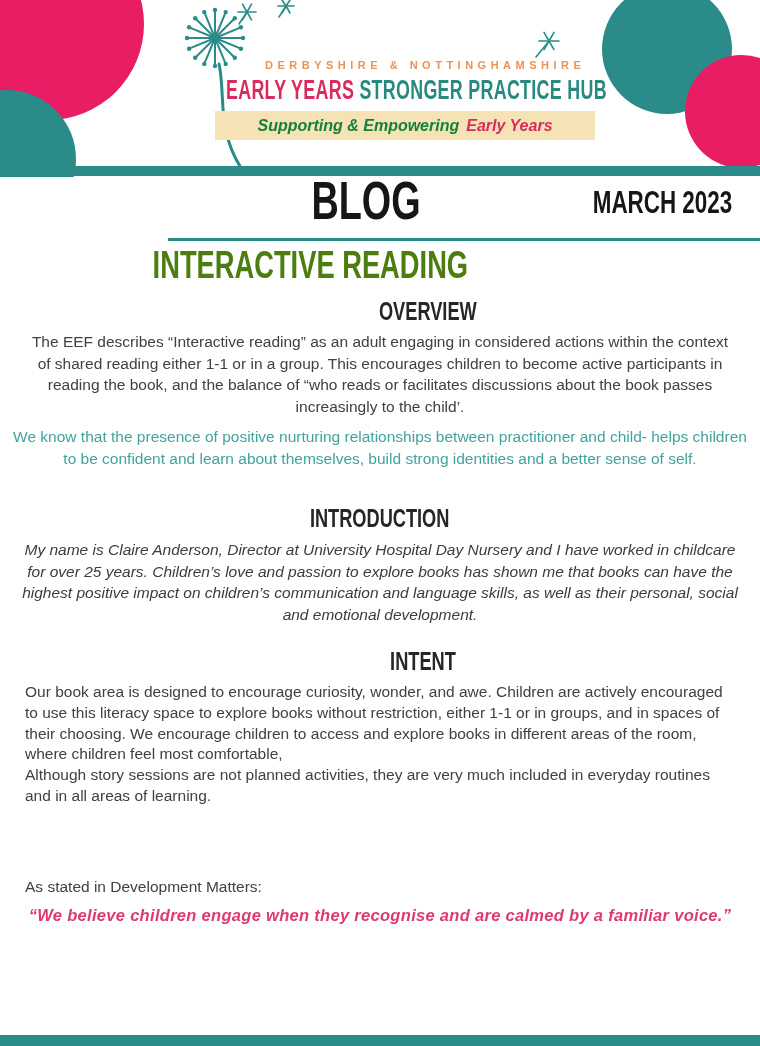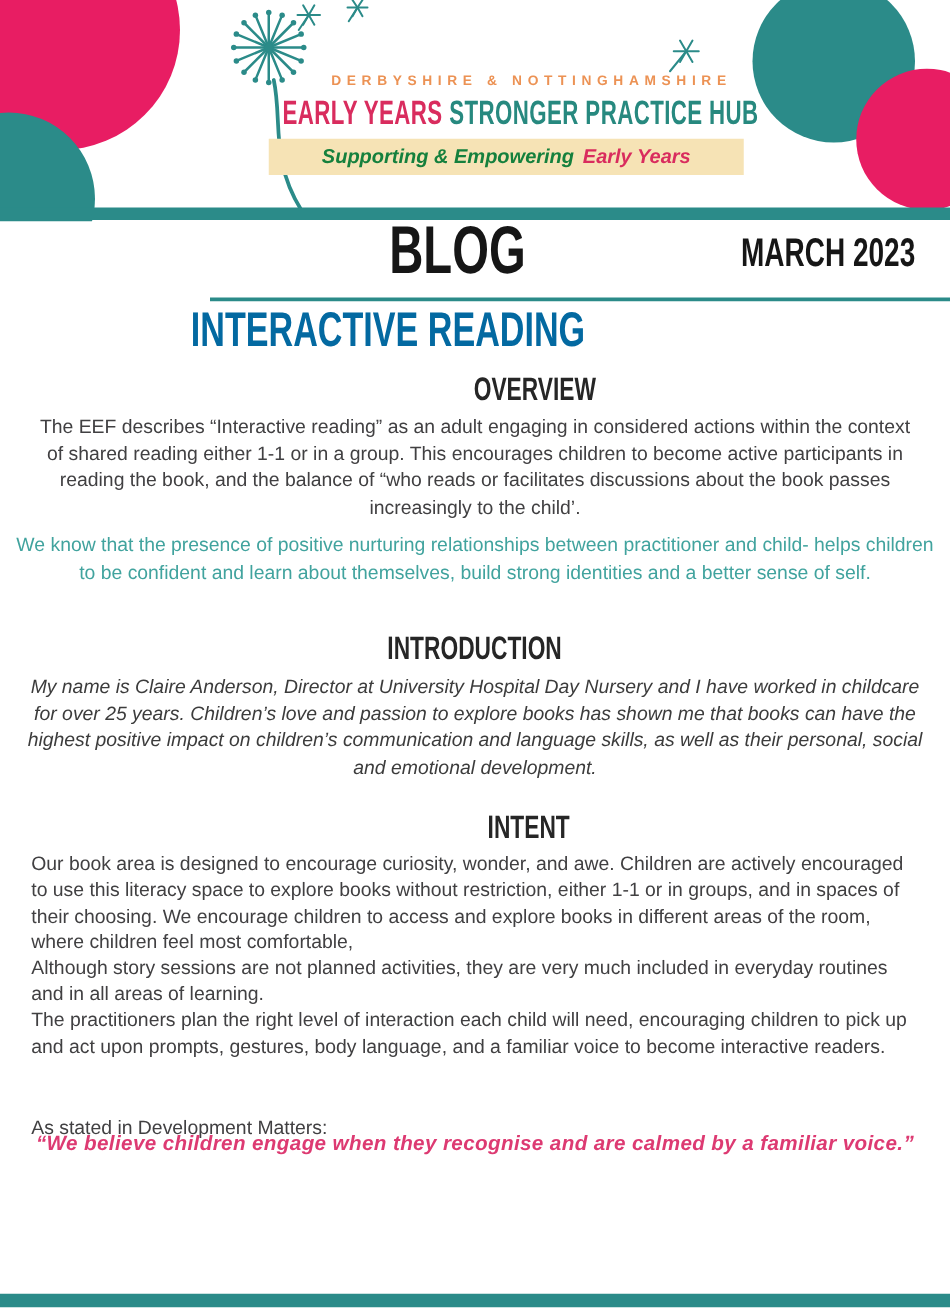--- a/index.html
+++ b/index.html
@@ -35,33 +35,33 @@
   .tagline .t-teal{color:#15803d;}
   .tagline .t-pink{color:#D92C5E;}
   .top-bar{position:absolute;left:0;top:166px;width:760px;height:10px;background:#2B8B89;}
   .bottom-bar{position:absolute;left:0;top:1035px;width:760px;height:11px;background:#2B8B89;}
   
   .cond{display:inline-block;transform:scaleX(0.7);transform-origin:center;font-weight:700;letter-spacing:0;}
   .blog-title{position:absolute;top:176px;left:0;width:732px;text-align:center;font-size:54px;line-height:48px;color:#161616;}
   .issue-date{position:absolute;top:188px;right:28px;font-size:32px;line-height:28px;color:#161616;}
   .issue-date .cond{transform-origin:right center;}
   .divider{position:absolute;top:238px;left:168px;right:0;height:3px;background:#2B8B89;}
-  .article-title{position:absolute;top:246px;left:0;width:620px;text-align:center;font-size:39px;line-height:38px;color:#0369a1;}
+  .article-title{position:absolute;top:246px;left:0;width:620px;text-align:center;font-size:39px;line-height:38px;color:#4d7c0f;}
   
   .section-heading{position:absolute;left:0;width:760px;text-align:center;font-size:26px;line-height:25px;color:#262626;}
   .h-overview{top:299px;padding-left:48px;}
   .h-introduction{top:506px;}
   .h-intent{top:649px;margin-left:43px;}
   .para{position:absolute;font-size:15.5px;line-height:21.5px;color:#414042;margin:0;}
   .p-overview{top:331px;left:24px;width:712px;text-align:center;}
   .p-highlight{top:426px;left:12px;width:736px;text-align:center;color:#41A39E;}
   .p-intro{top:539px;left:14px;width:732px;text-align:center;font-style:italic;color:#3C3C3C;}
   .intent-block{position:absolute;top:682px;left:25px;width:714px;}
   .intent-block p{margin:0;font-size:15.5px;line-height:20.8px;color:#414042;text-align:left;}
-  .p-leadin{top:876px;left:25px;width:714px;text-align:left;margin-top:16px;}
+  .p-leadin{top:876px;left:25px;width:714px;text-align:left;}
   .quote{
     position:absolute;top:906px;left:0;width:760px;text-align:center;
     font-size:16.5px;font-weight:700;font-style:italic;letter-spacing:0.3px;color:#DD3A72;
   }
 </style>
 </head>
 <body>
 
 <div class="header">
   <div class="circle c-pink-tl"></div>
@@ -154,19 +154,18 @@
 <p class="para p-overview">The EEF describes “Interactive reading” as an adult engaging in considered actions within the context of shared reading either 1-1 or in a group. This encourages children to become active participants in reading the book, and the balance of “who reads or facilitates discussions about the book passes increasingly to the child’.</p>
 <p class="para p-highlight">We know that the presence of positive nurturing relationships between practitioner and child- helps children to be confident and learn about themselves, build strong identities and a better sense of self.</p>
 
 <div class="section-heading h-introduction"><span class="cond">INTRODUCTION</span></div>
 <p class="para p-intro">My name is Claire Anderson, Director at University Hospital Day Nursery and I have worked in childcare for over 25 years. Children’s love and passion to explore books has shown me that books can have the highest positive impact on children’s communication and language skills, as well as their personal, social and emotional development.</p>
 
 <div class="section-heading h-intent"><span class="cond">INTENT</span></div>
 <div class="intent-block">
   <p>Our book area is designed to encourage curiosity, wonder, and awe. Children are actively encouraged to use this literacy space to explore books without restriction, either 1-1 or in groups, and in spaces of their choosing. We encourage children to access and explore books in different areas of the room, where children feel most comfortable,</p>
   <p>Although story sessions are not planned activities, they are very much included in everyday routines and in all areas of learning.</p>
-  <p>The practitioners plan the right level of interaction each child will need, encouraging children to pick up and act upon prompts, gestures, body language, and a familiar voice to become interactive readers.</p>
 </div>
 <p class="para p-leadin">As stated in Development Matters:</p>
 
 <div class="quote">“We believe children engage when they recognise and are calmed by a familiar voice.”</div>
 
 <div class="bottom-bar"></div>
 
 </body></html>

